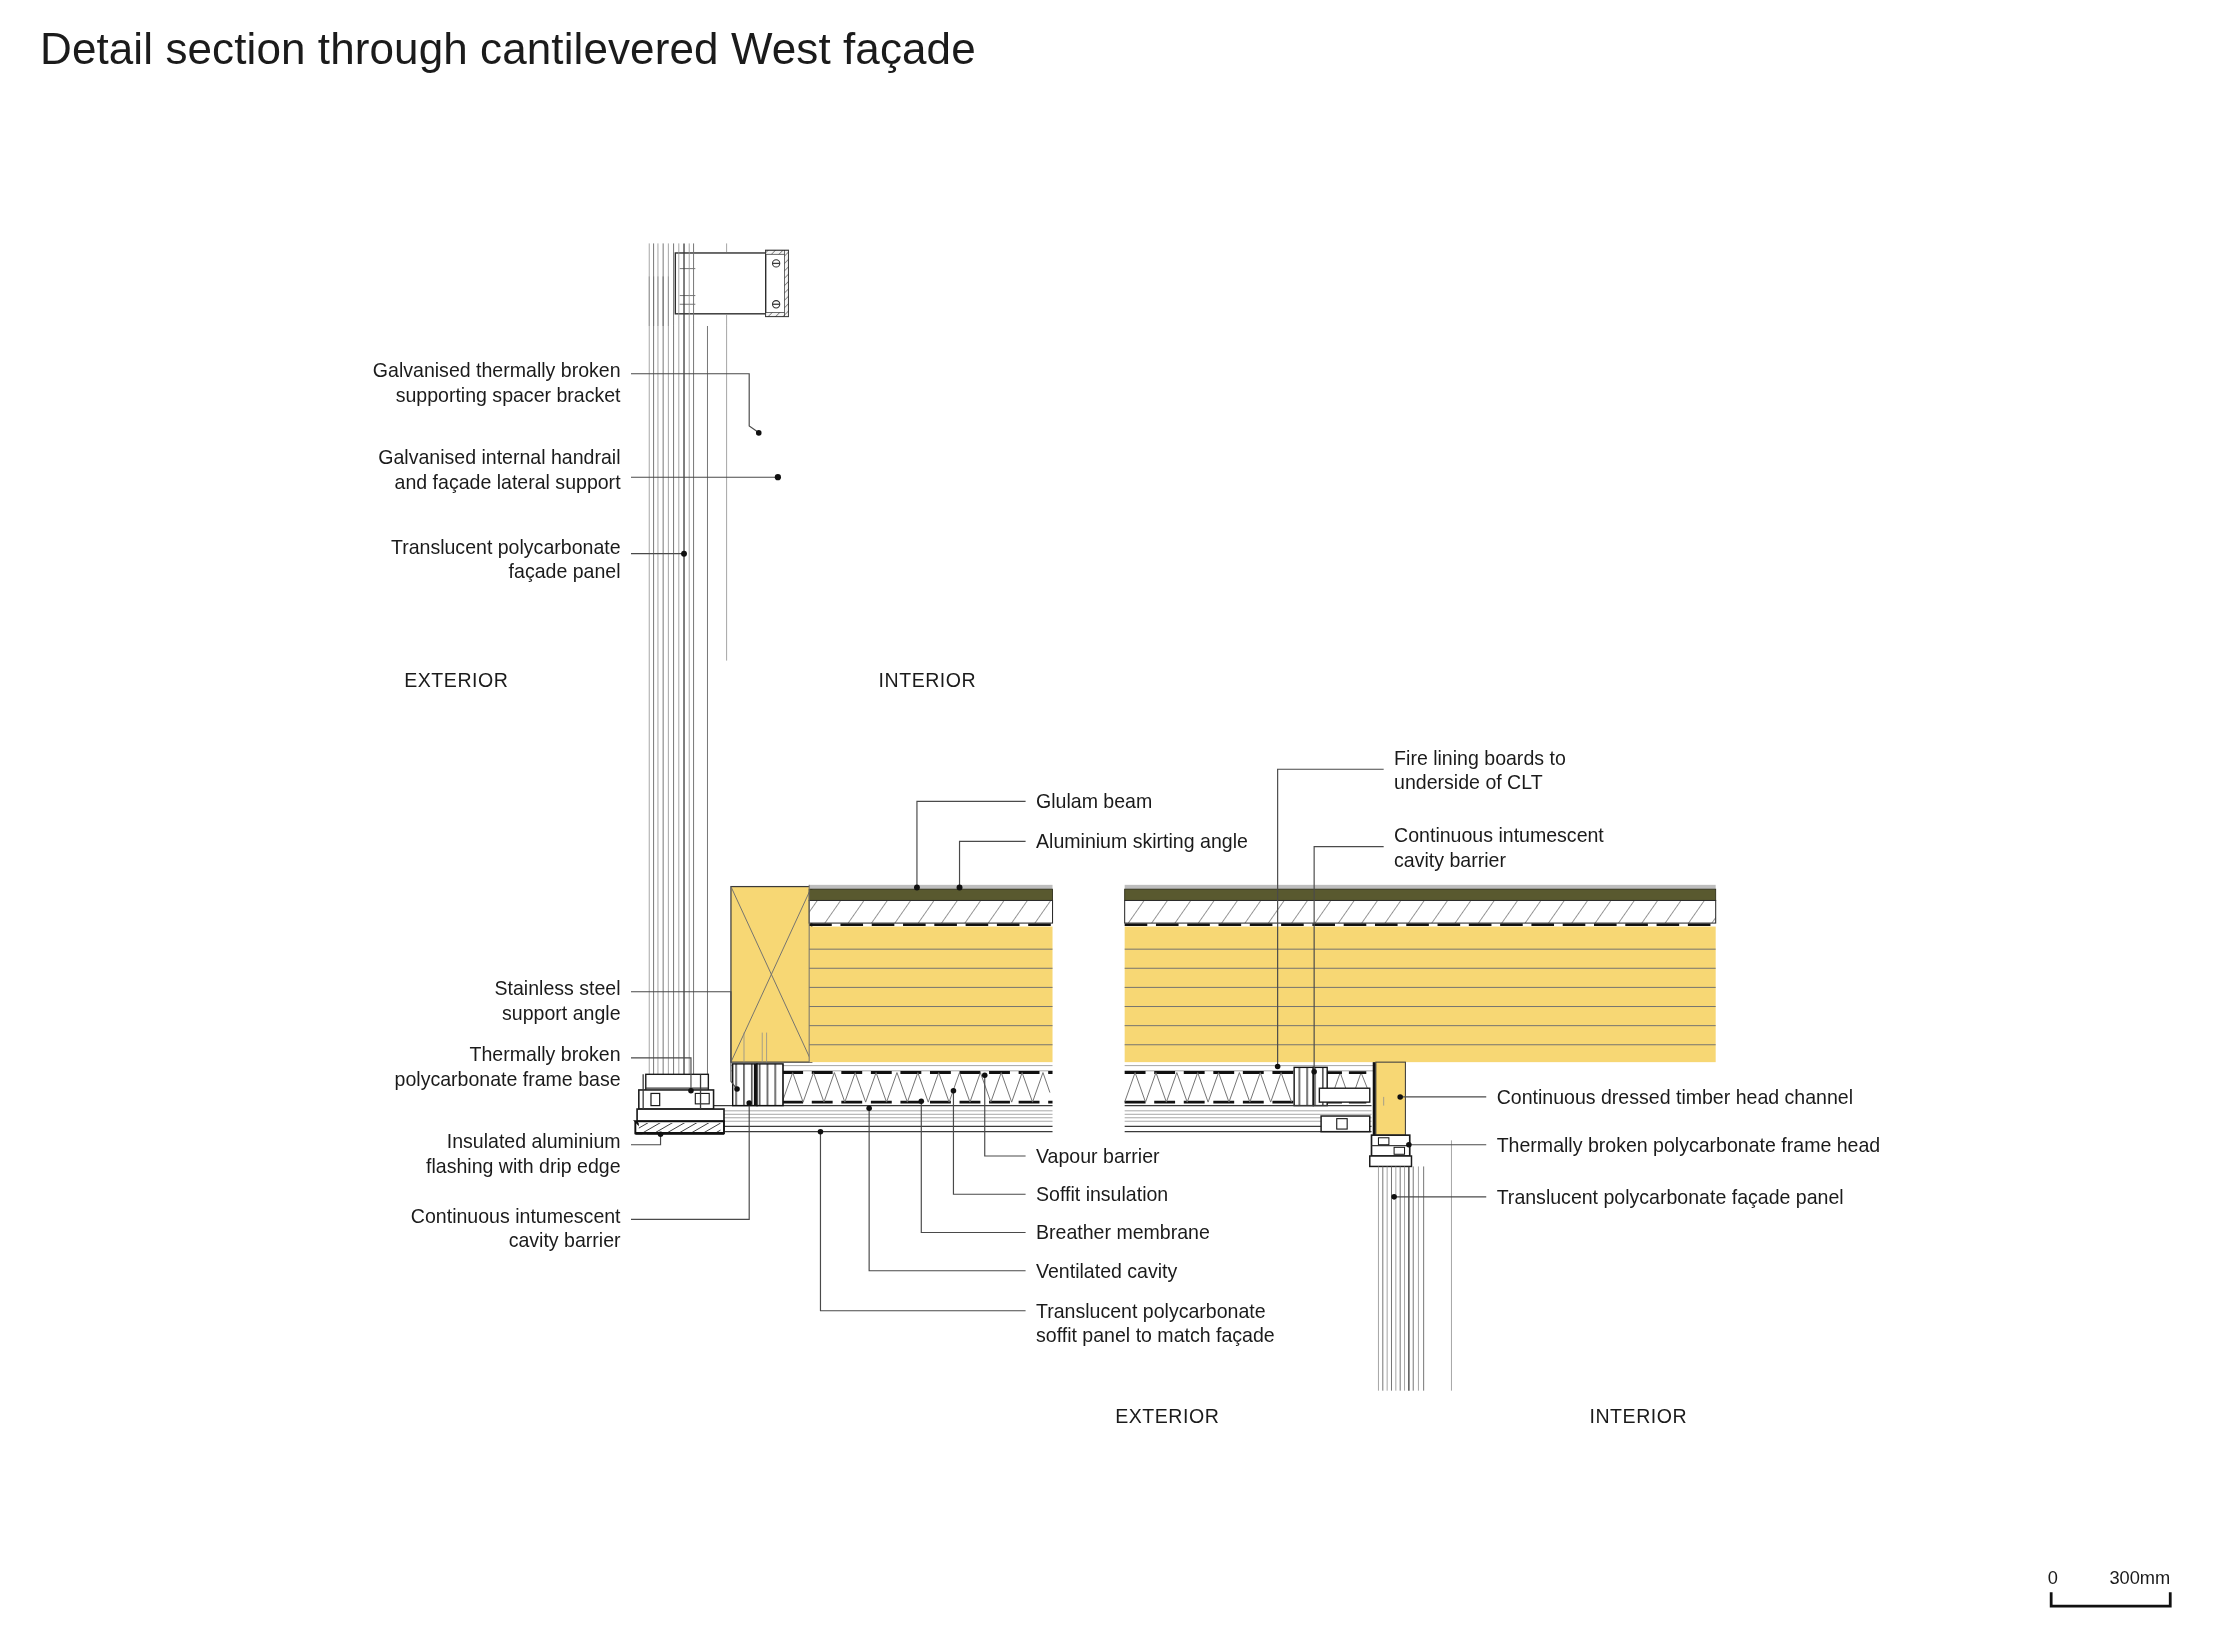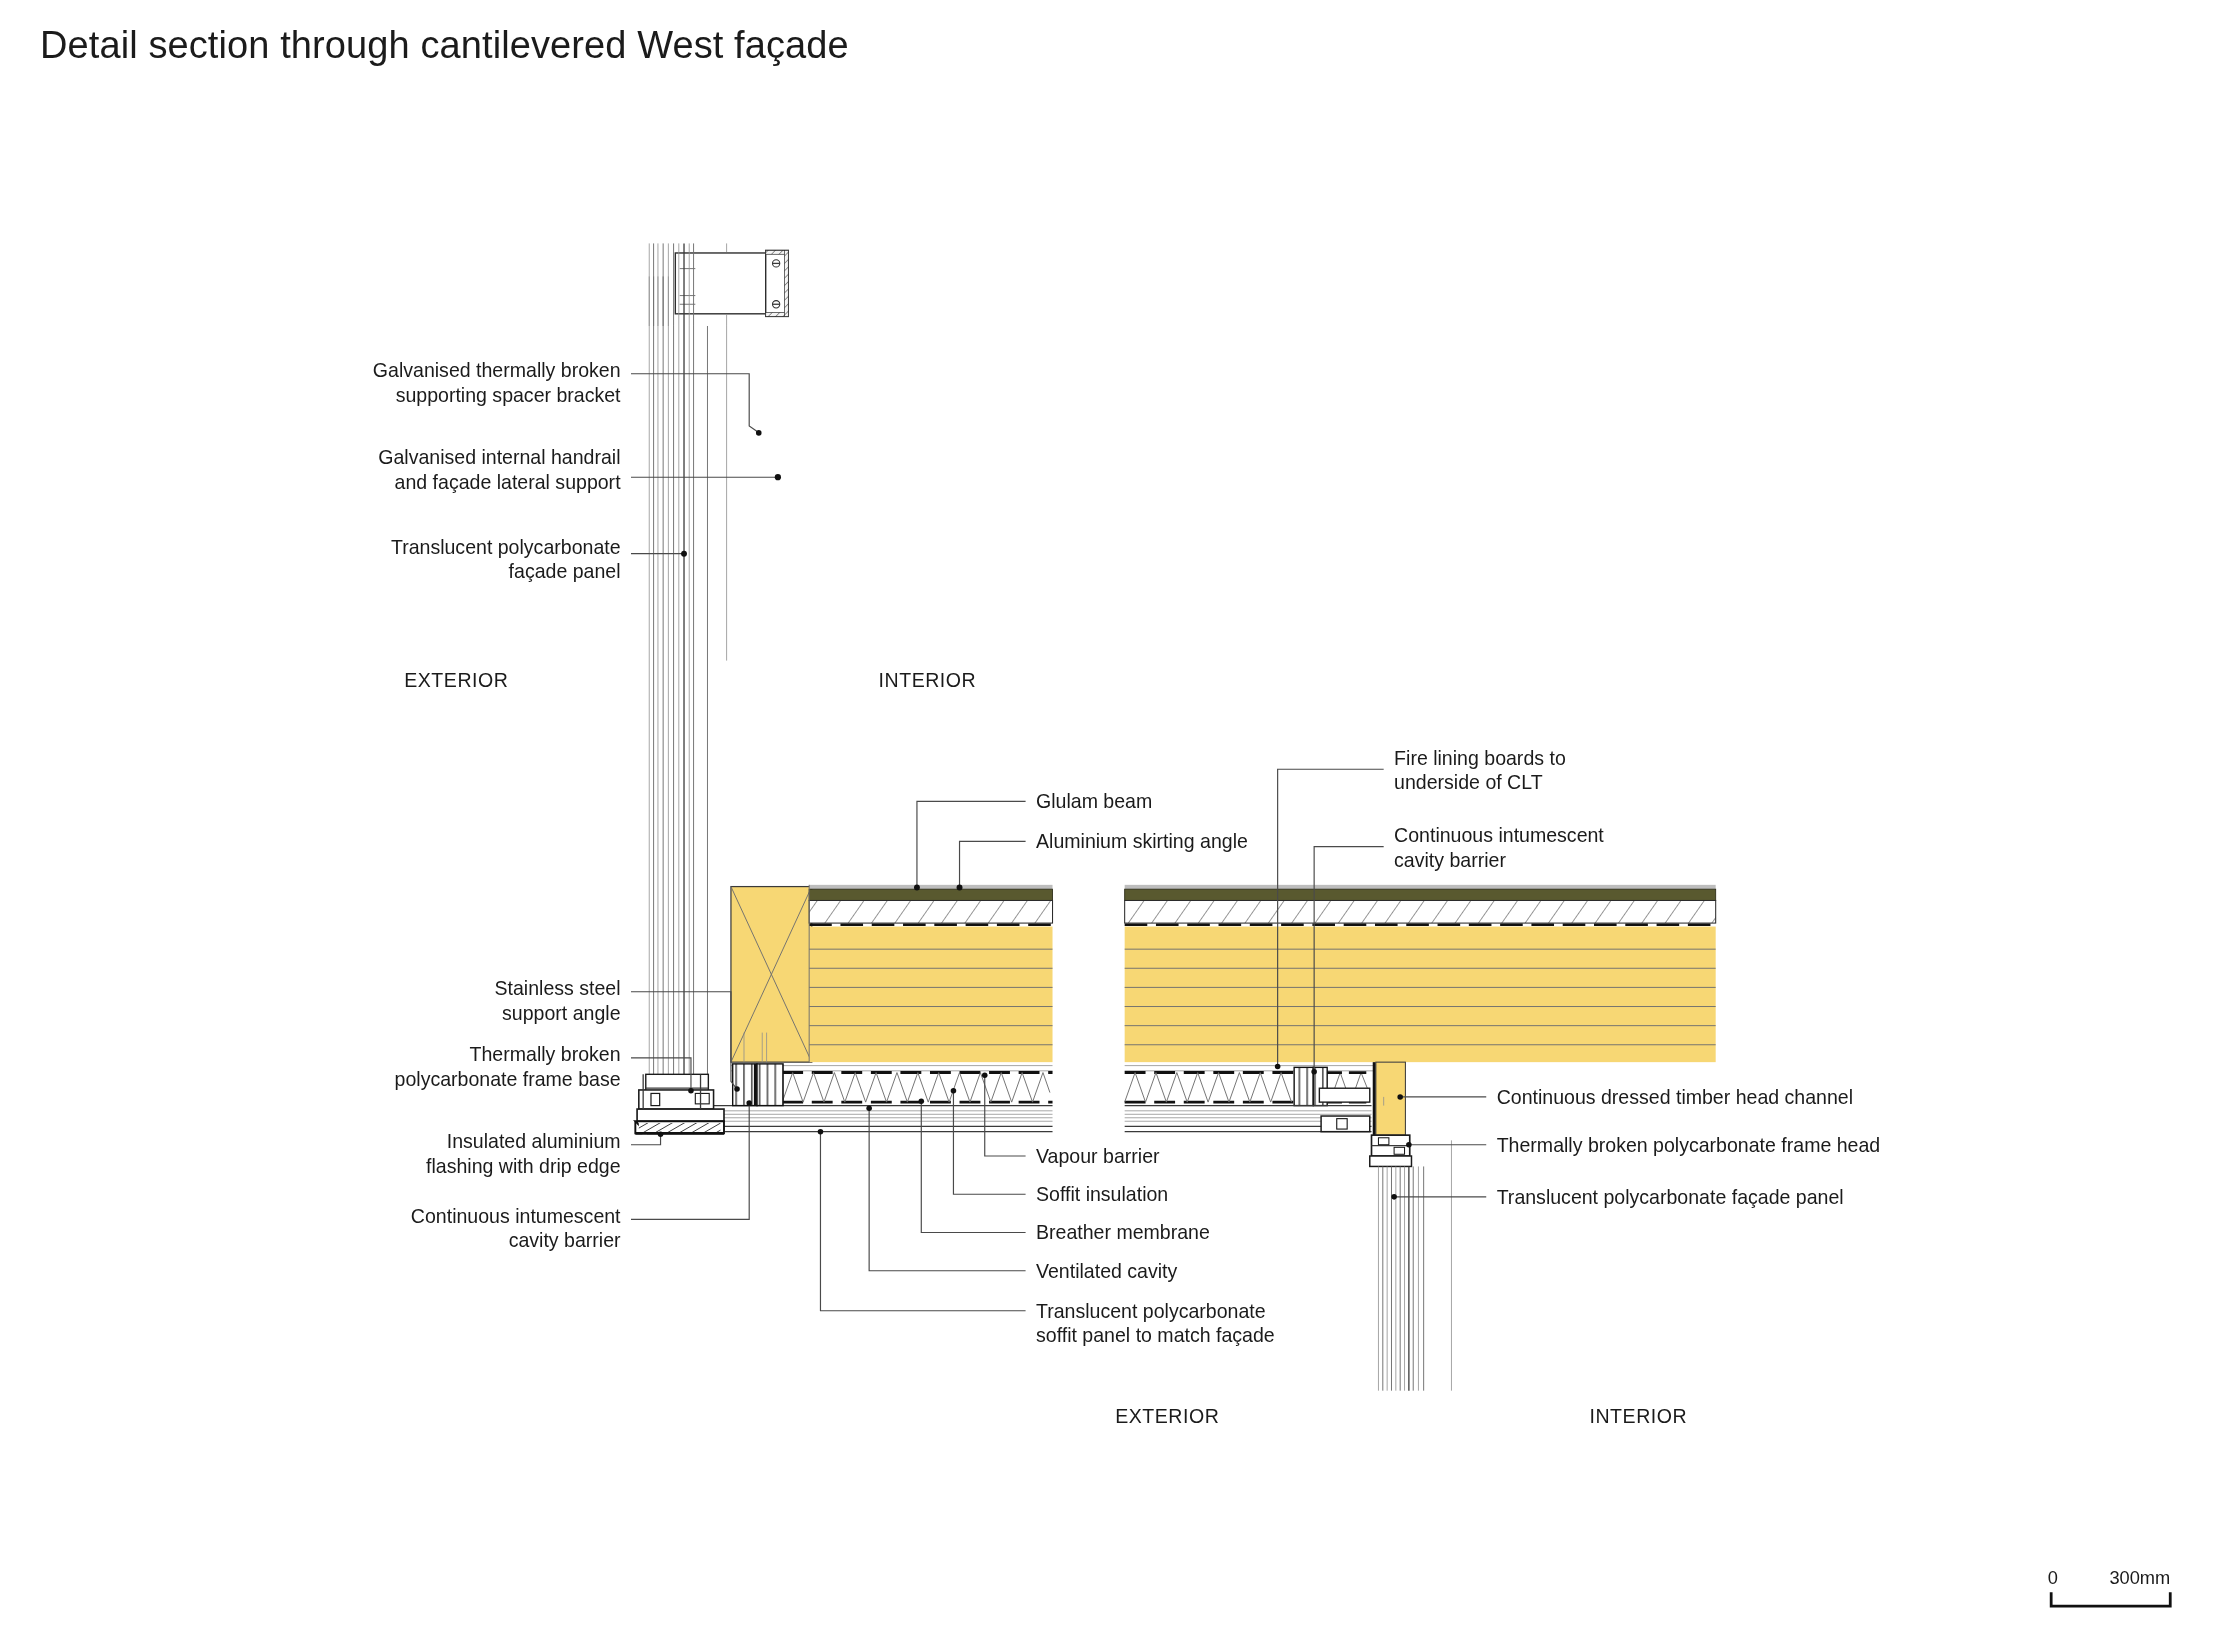--- a/index.html
+++ b/index.html
@@ -18,21 +18,21 @@
     -webkit-font-smoothing: antialiased;
   }
   #sheet {
     position: absolute;
     inset: 0;
   }
   #page-title {
     position: absolute;
     left: 40px;
     top: 24px;
-    font-size: 38px;
+    font-size: 44px;
     font-weight: 400;
     letter-spacing: 0.1px;
     color: #1b1b1b;
     white-space: nowrap;
   }
   svg#drawing {
     position: absolute;
     left: 0;
     top: 0;
     width: 2225px;

